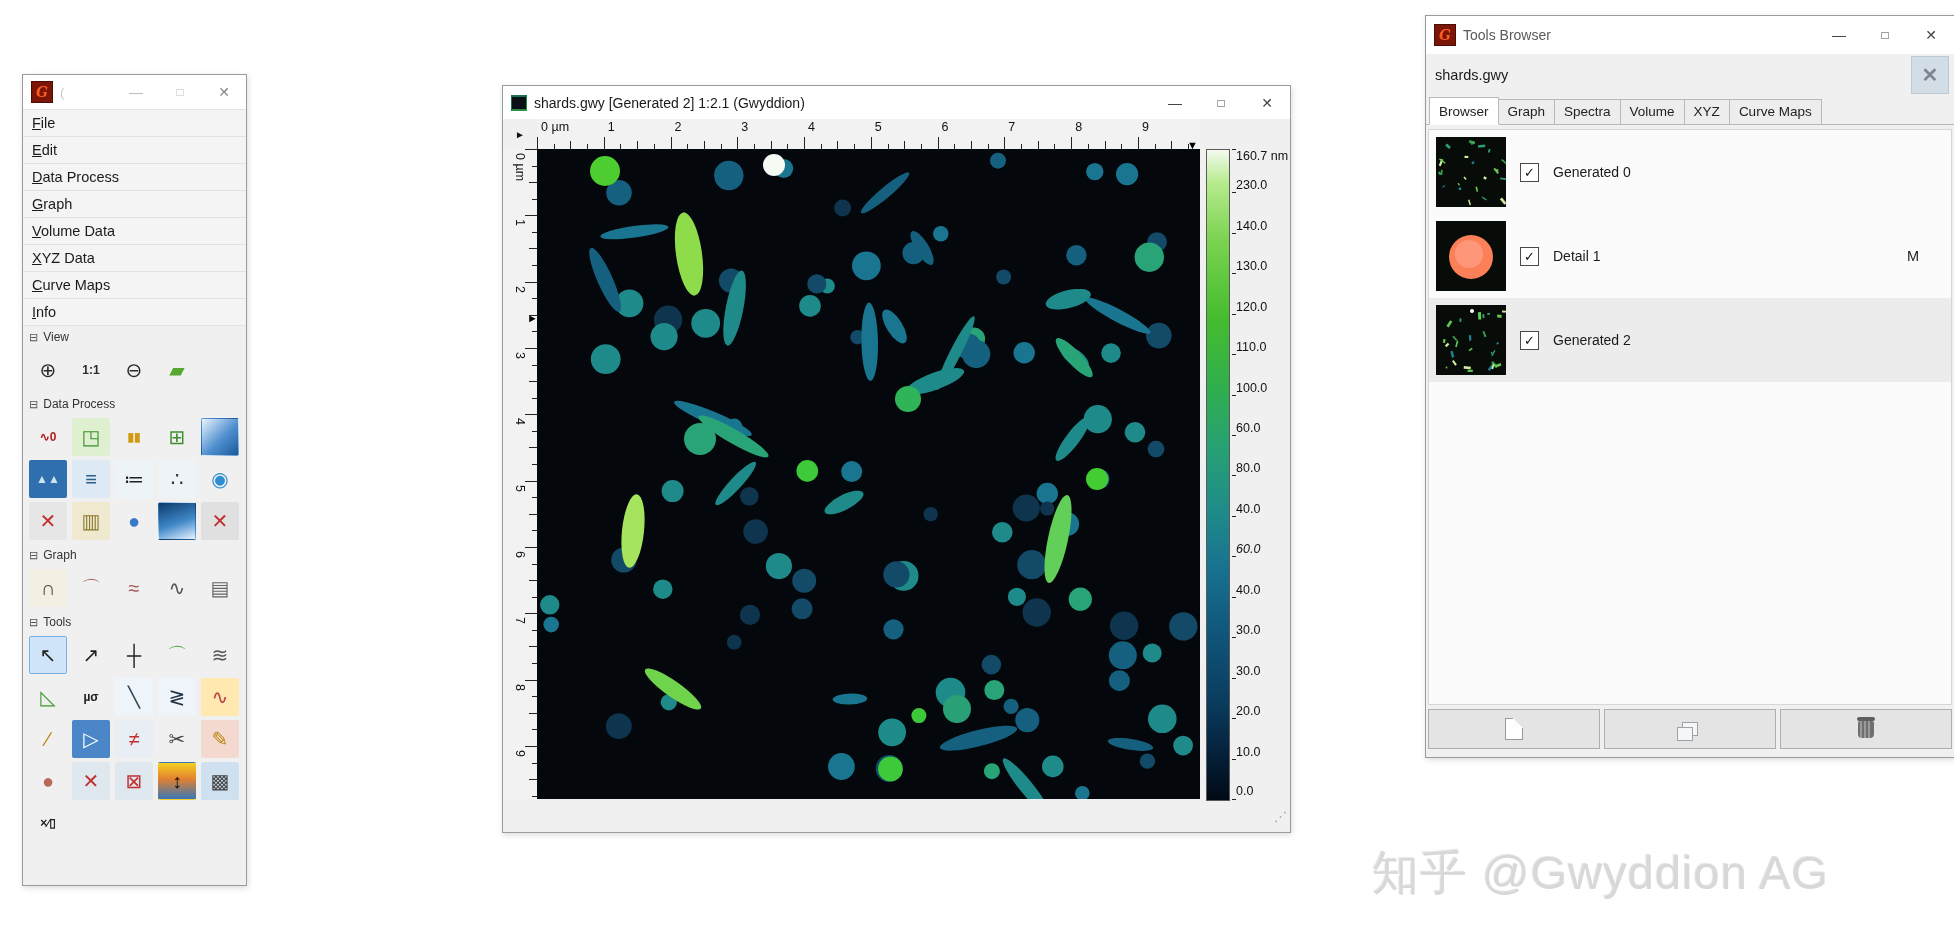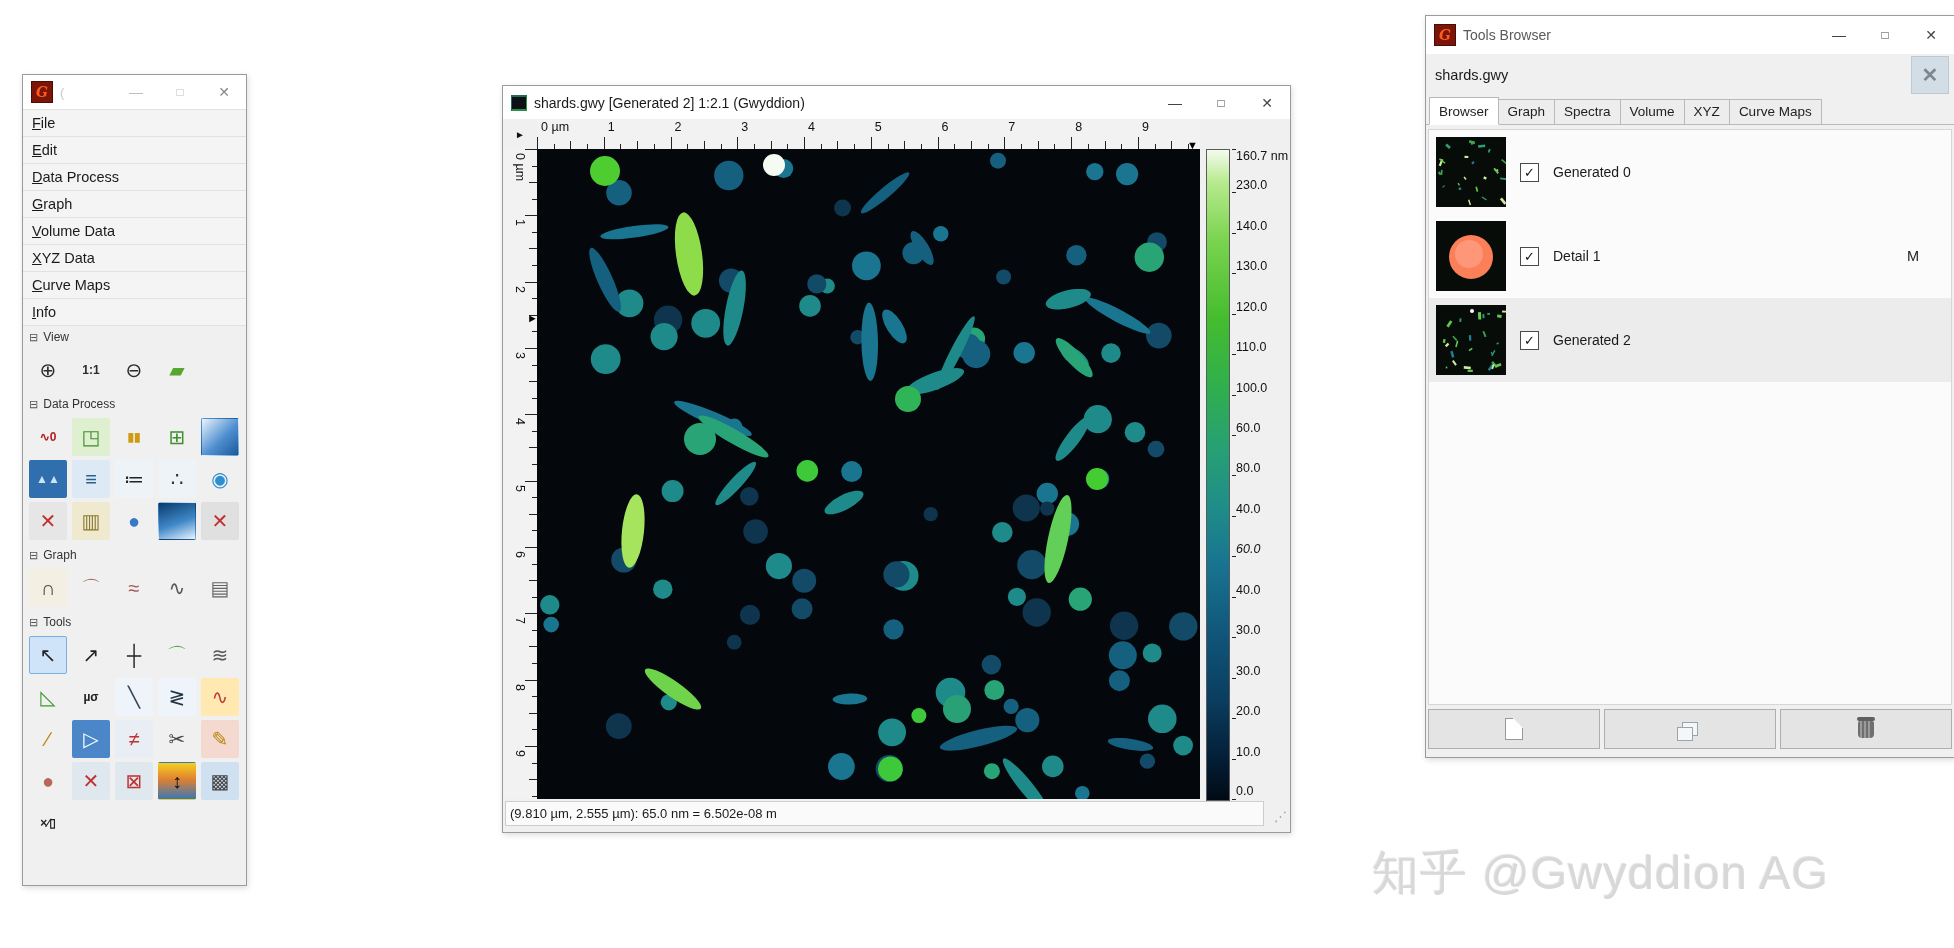--- a/index.html
+++ b/index.html
@@ -470,21 +470,20 @@
         <div class="cb-lab" style="top: 474.208px;">30.0</div>
         <div class="cb-tick" style="top: 528.656px;"></div>
         <div class="cb-lab" style="top: 514.656px;">30.0</div>
         <div class="cb-tick" style="top: 569.104px;"></div>
         <div class="cb-lab" style="top: 555.104px;">20.0</div>
         <div class="cb-tick" style="top: 609.552px;"></div>
         <div class="cb-lab" style="top: 595.552px;">10.0</div>
         <div class="cb-tick" style="top: 650px;"></div>
         <div class="cb-lab" style="top: 635px;">0.0</div>
       </div>
-    <div class="statusbar">(9.810 µm, 2.555 µm): 65.0 nm = 6.502e-08 m</div>
     <div class="grip">⋰</div>
   </div>
 </div>
 
 <div class="window" id="browser">
   <div class="titlebar">
     <span class="gwyicon"></span>
     <span class="title-text">Tools Browser</span>
     <span class="winbtns">
       <span class="winbtn">—</span>

